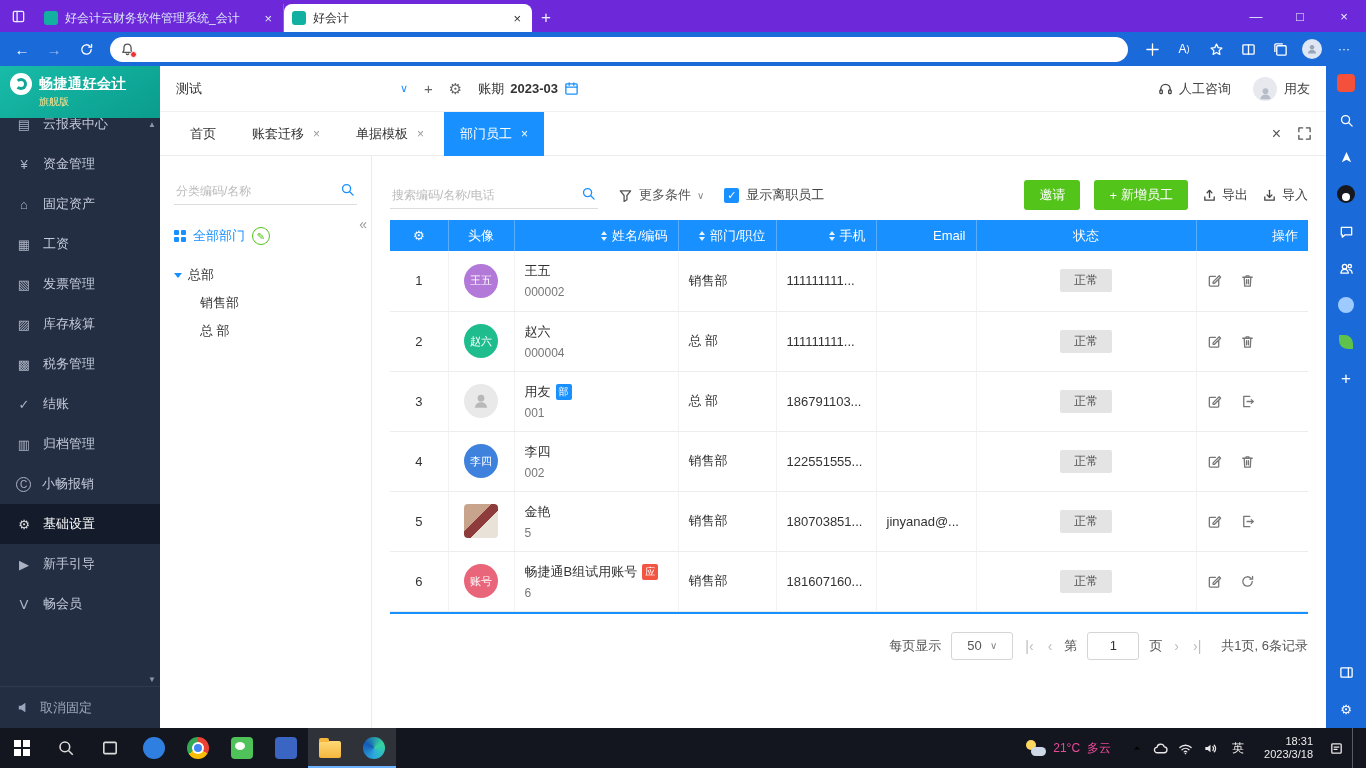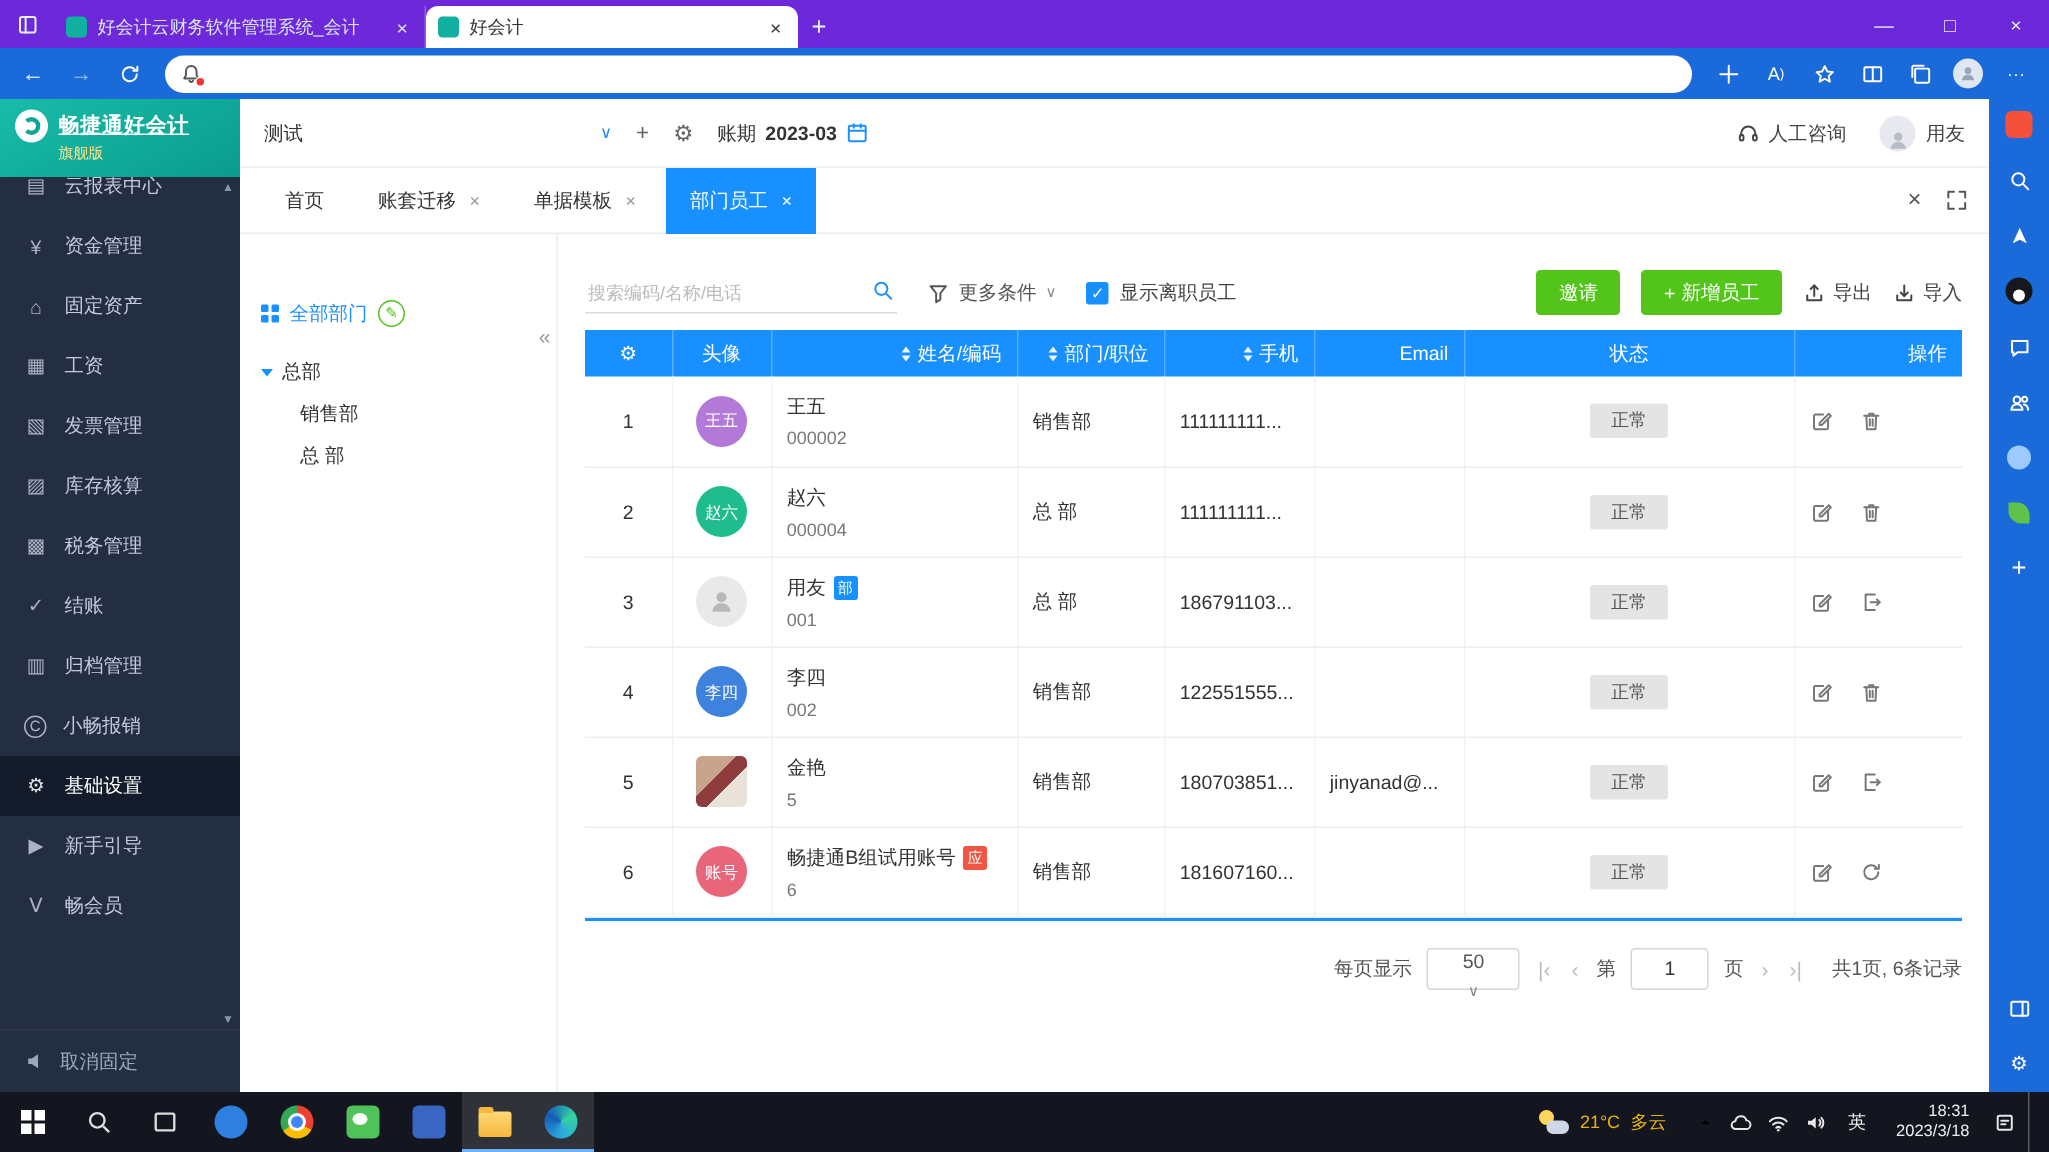--- a/index.html
+++ b/index.html
@@ -126,21 +126,21 @@
   .mini-badge { color:#fff; font-size:10px; padding:1px 3px; border-radius:2px; flex:none; }
   .mini-badge:empty { display:none; }
   .cd { color:#777; font-size:12px; margin-top:5px; }
   .cell-ell { white-space:nowrap; overflow:hidden; text-overflow:ellipsis; }
   .pill { display:inline-block; background:#e4e4e4; color:#555; font-size:12px; padding:3px 14px; border-radius:2px; }
   .ops { display:flex; align-items:center; gap:18px; color:#777; }
   .opbtn { display:flex; cursor:pointer; color:#777; }
   .tbl-line { height:2px; background:#1890ff; flex:none; }
 
   .pager { margin-top:18px; display:flex; align-items:center; justify-content:flex-end; gap:10px; color:#555; font-size:13px; flex:none; }
-  .select { border:1px solid #d5d5d5; border-radius:3px; height:28px; min-width:62px; display:flex; align-items:center; justify-content:space-between; padding:0 15px; gap:8px;flex-direction:column; }
+  .select { border:1px solid #d5d5d5; border-radius:3px; height:28px; min-width:62px; display:flex; align-items:center; justify-content:space-between; padding:0 15px; gap:8px; }
   .select .chev { font-size:10px; color:#888; }
   .pgbtn { color:#bbb; font-size:14px; padding:0 2px; }
   .pginput { width:52px; height:28px; border:1px solid #d5d5d5; border-radius:3px; text-align:center; font-size:13px; color:#333; font-family:inherit; }
   .pgsummary { margin-left:8px; color:#555; }
 
   
   .strip { width:40px; background:#1b6ada; display:flex; flex-direction:column; align-items:center; padding:6px 0 8px; gap:15px; color:#fff; flex:none; }
   .strip .sic { width:22px; height:22px; display:flex; align-items:center; justify-content:center; }
   .promo { width:18px; height:18px; border-radius:4px; background:#f4503a; }
   .qq { width:18px; height:18px; border-radius:50%; background:#16181d; position:relative; }
@@ -157,21 +157,21 @@
   .winlogo span { background:#fff; width:7px; height:7px; }
   .appdot { width:22px; height:22px; border-radius:4px; }
   .chrome { width:22px; height:22px; border-radius:50%; background:conic-gradient(#ea4335 0 33%,#fbbc05 0 66%,#34a853 0); position:relative; }
   .chrome::after { content:""; position:absolute; inset:5px; border-radius:50%; background:#fff; }
   .chrome::before { content:""; position:absolute; inset:7px; border-radius:50%; background:#4285f4; z-index:1; }
   .wechat { background:#4fc35a; position:relative; }
   .wechat::after { content:""; position:absolute; left:4px; top:5px; width:10px; height:8px; border-radius:50%; background:#fff; }
   .folder { width:22px; height:17px; border-radius:2px; background:linear-gradient(#ffd976,#f5b73e); position:relative; margin-top:3px; }
   .folder::before { content:""; position:absolute; top:-3px; left:0; width:10px; height:4px; border-radius:2px 2px 0 0; background:#f5b73e; }
   .edge { width:22px; height:22px; border-radius:50%; background:conic-gradient(from 180deg,#2ba9dd,#1559b8,#35d3a0,#2ba9dd); }
-  .tb-weather { margin-left:auto; display:flex; align-items:center; gap:7px; padding:0 12px; font-size:12px; color:#eab308; }
+  .tb-weather { margin-left:auto; display:flex; align-items:center; gap:7px; padding:0 12px; font-size:12px; color:#ec4899; }
   .sun-cloud { position:relative; width:20px; height:16px; }
   .sun-cloud .sun { position:absolute; left:0; top:0; width:10px; height:10px; border-radius:50%; background:#ffd75e; }
   .sun-cloud .cld { position:absolute; right:0; bottom:0; width:15px; height:9px; border-radius:6px; background:#cfd8e6; }
   .tray { display:flex; align-items:center; gap:10px; padding:0 8px; }
   .tray .tic { display:flex; color:#e8e8e8; }
   .lang { font-size:12px; padding:0 4px; }
   .clock { text-align:right; font-size:11px; line-height:13px; padding:0 6px; }
   .notif-edge { width:14px; border-left:1px solid rgba(255,255,255,.3); display:flex; align-items:center; justify-content:center; height:100%; }
 </style>
 </head>
@@ -389,20 +389,27 @@
           <span style="font-size:16px">×</span>
           <svg class="i" viewBox="0 0 16 16">
               <path d="M6 2H2v4M10 2h4v4M6 14H2v-4M10 14h4v-4"></path>
             </svg>
         </div>
       </div>
 
       <div class="contentrow">
 
         <div class="deptpanel">
+          <div class="u-search">
+            <input placeholder="分类编码/名称" style="">
+            <span class="mag"><svg class="i" viewBox="0 0 16 16">
+                  <circle cx="7" cy="7" r="4.3"></circle>
+                  <path d="M10.4 10.4 14 14"></path>
+                </svg></span>
+          </div>
           <span class="collapse-arrow">«</span>
           <div class="alldept">
             <span class="grid4">
                 <span></span>
                 <span></span>
                 <span></span>
                 <span></span>
               </span>
             <span class="alldept-label">全部部门</span>
             <span class="pen-circle">✎</span>

